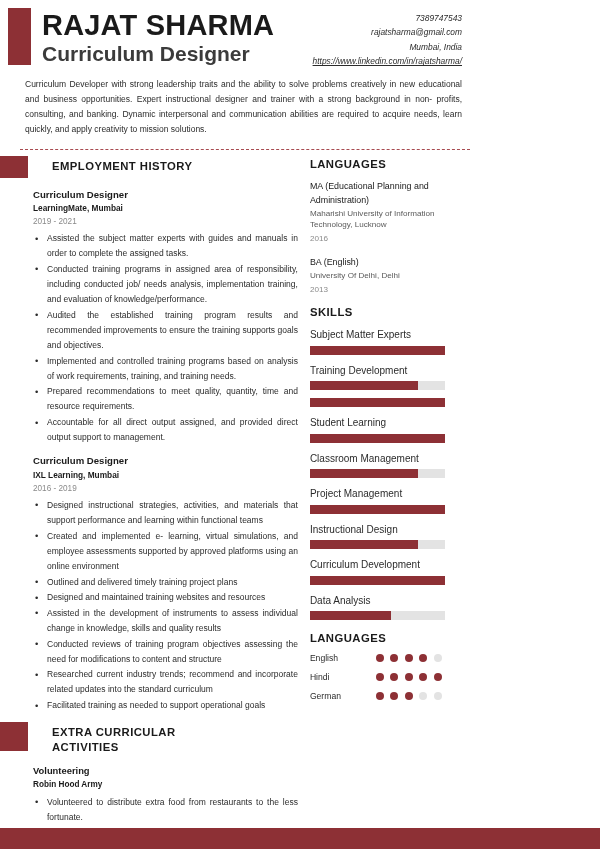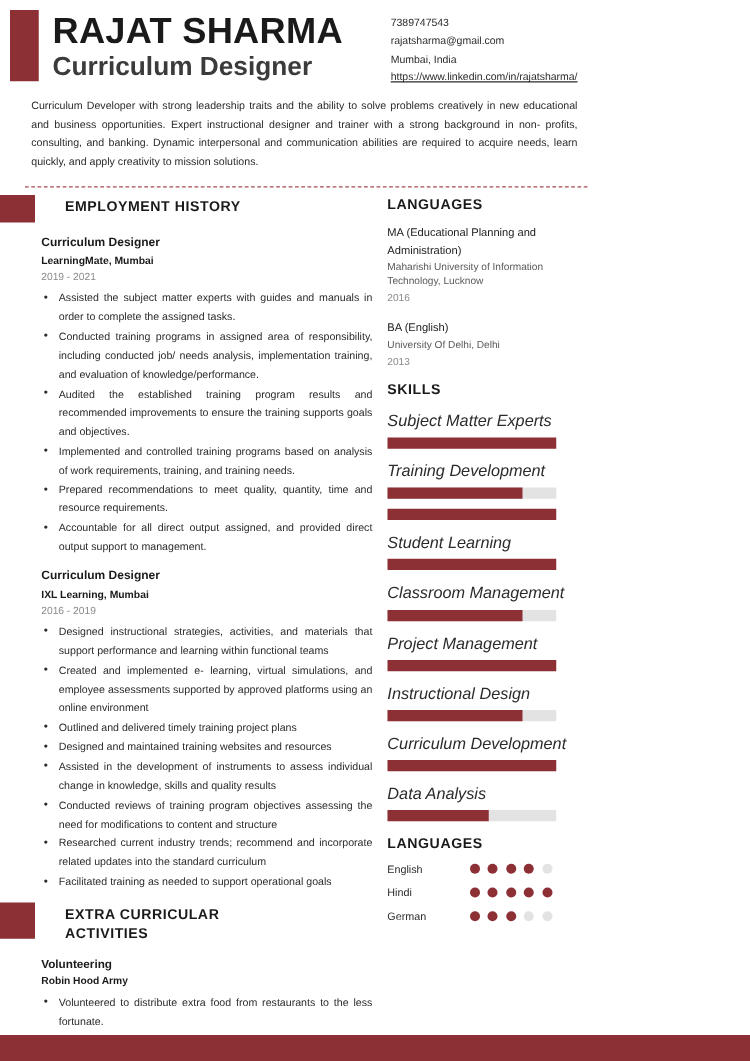--- a/index.html
+++ b/index.html
@@ -50,23 +50,25 @@
     font-size: 21px;
     font-weight: bold;
     line-height: 1.15;
     color: #3b3b3b;
     margin-top: 1px;
   }
   .contact {
     position: absolute;
     right: 22px;
     top: 11px;
+    text-align: right;
     font-size: 8.4px;
     line-height: 1.72;
     color: #2b2b2b;
+    font-style: italic;
   }
   .contact .link {
     text-decoration: underline;
     color: #2b2b2b;
   }
 
   
   .summary {
     margin: 7px 22px 0 25px;
     font-size: 8.5px;
@@ -204,25 +206,24 @@
     font-size: 8.1px;
     color: #8a8a8a;
     line-height: 1.75;
     margin-top: 1px;
   }
 
   
   .skills { margin-top: 1px; }
   .skill { margin-bottom: 8px; }
   .skill-label {
-    font-size: 13px;
+    font-size: 10px;
     color: #2b2b2b;
     line-height: 1.55;
     margin-bottom: 3px;
-    font-style: italic;
   }
   .skill-track {
     width: 135px;
     height: 9px;
     background: #e3e3e3;
   }
   .skill-fill {
     height: 9px;
     background: #8d3035;
   }

